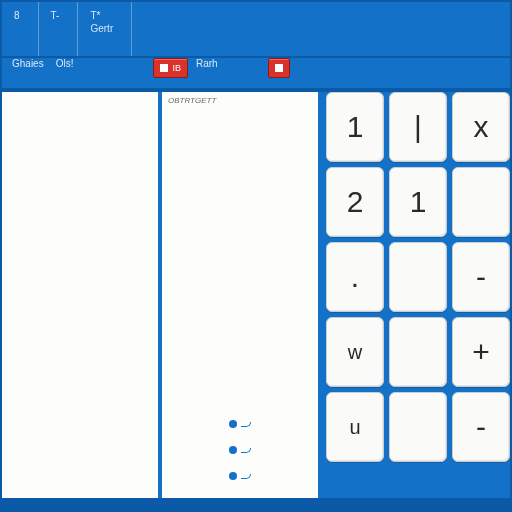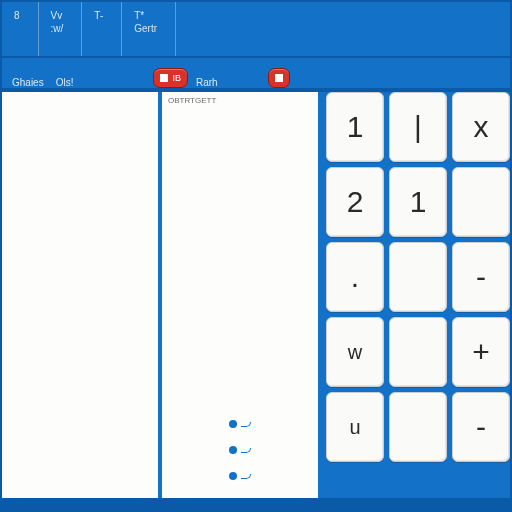--- a/index.html
+++ b/index.html
@@ -26,61 +26,62 @@
     flex-direction: column;
     justify-content: flex-start;
     gap: 2px;
   }
   .menu-item .top { font-size: 10px; opacity: .95; }
   .menu-item .bot { font-size: 10px; opacity: .9; }
   .toolbar {
     height: 34px;
     background: #1371c7;
     display: flex;
-    align-items: flex-end;
+    align-items: flex-start;
     gap: 8px;
     padding: 0 10px;
     border-bottom: 4px solid #0a5aa8;
   }
   .tool-label {
     color: #dbe9f7;
     font-size: 10px;
     margin-right: 4px;
   }
   .tool-btn {
     height: 20px;
     padding: 0 6px;
     border: 1px solid #b7c4cf;
     background: #f2f4f5;
     font-size: 9px;
     color: #2a3b4c;
     display: inline-flex;
     align-items: center;
     gap: 4px;
-    border-radius: 7px;
+    border-radius: 2px;
   }
   .tool-btn.red {
     background: #d8322a;
     border-color: #8c1a14;
     color: #fff;
     box-shadow: inset 0 1px 0 rgba(255,255,255,.3);
   }
   .tool-btn .sq {
     width: 8px; height: 8px; background: #fff; display: inline-block;
   }
   .tool-spacer { flex: 0 0 60px; }
   .workspace {
     display: flex;
     height: calc(512px - 56px - 34px - 16px);
   }
   .panel-left, .panel-mid {
     flex: 1;
     border-right: 4px solid #1371c7;
     background: #fdfdfc;
     position: relative;
+    font-style: italic;
   }
   .panel-left { border-left: 0; }
   .panel-mid .hdr {
     position: absolute; top: 4px; left: 6px;
     font-size: 8px; color: #6a6a6a;
   }
   .panel-mid .dots {
     position: absolute; bottom: 18px; left: 50%;
     transform: translateX(-50%);
     display: flex; flex-direction: column; gap: 18px;
@@ -124,24 +125,20 @@
     background: #0a5aa8;
   }
 </style>
 </head>
 <body>
 
 <div class="menubar">
   <div class="menu-item">
     <span class="top">8</span>
     <span class="bot"></span>
-  </div>
-  <div class="menu-item">
-    <span class="top">Vv</span>
-    <span class="bot">:w/</span>
   </div>
   <div class="menu-item">
     <span class="top">T-</span>
   </div>
   <div class="menu-item">
     <span class="top">T*</span>
     <span class="bot">Gertr</span>
   </div>
 </div>
 

